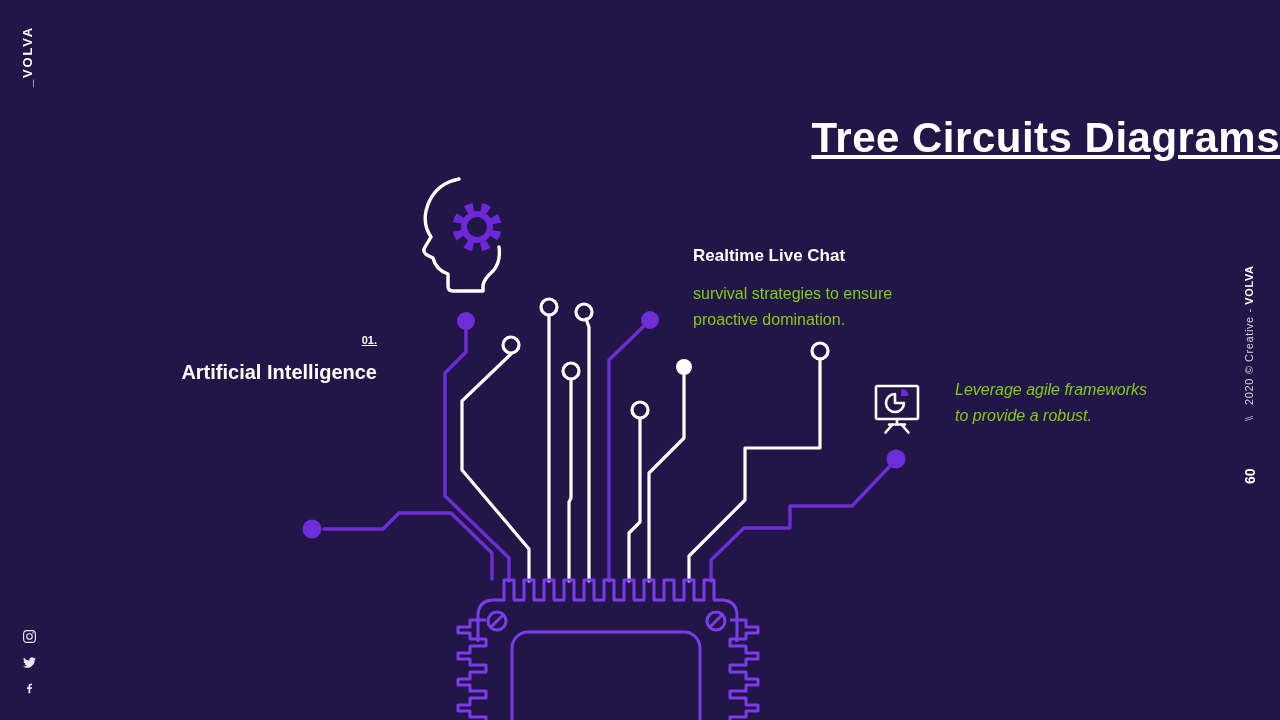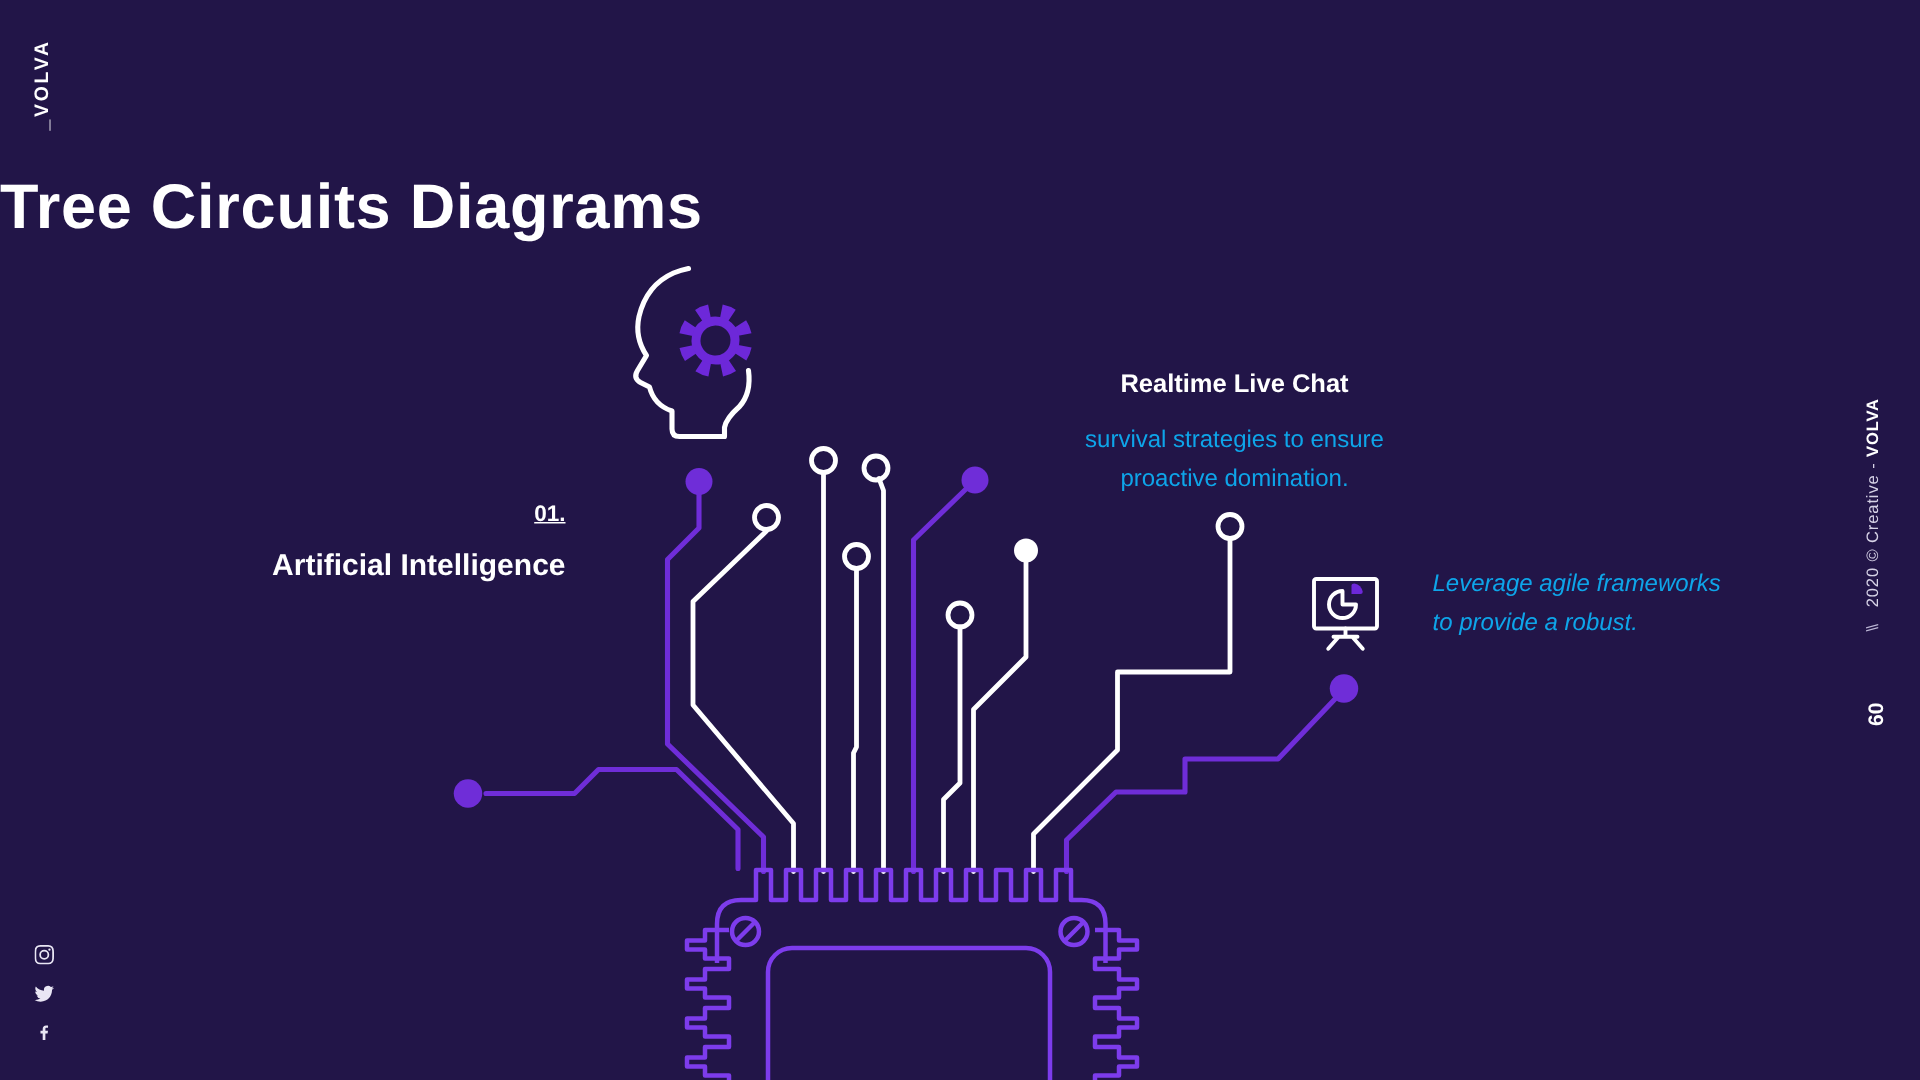--- a/index.html
+++ b/index.html
@@ -7,34 +7,35 @@
   body {
     position:relative;
     background:#221548;
     font-family:"Liberation Sans", sans-serif;
     color:#ffffff;
   }
   .artwork { position:absolute; left:0; top:0; width:1280px; height:720px; }
 
   .slide-title {
     position:absolute; left:0; right:0; top:114px;
-    text-align:left;
+    text-align:right;
     font-size:42px; font-weight:800; letter-spacing:0.5px;
     color:#ffffff;
+    text-decoration:underline;
   }
 
   .block { position:absolute; }
-  .block p { white-space:pre-line; font-size:16px; line-height:25.5px; color:#0ea5e9; }
+  .block p { white-space:pre-line; font-size:16px; line-height:25.5px; color:#84cc16; }
   .block h3 { color:#ffffff; }
 
   .block-ai { right:903px; top:334px; width:300px; text-align:right; }
-  .block-ai .num { font-size:15px; font-weight:bold; margin-bottom:15px;text-decoration:underline; }
+  .block-ai .num { font-size:11px; font-weight:bold; margin-bottom:15px;text-decoration:underline; }
   .block-ai h3 { font-size:20px; margin-bottom:34px; }
 
-  .block-chat { left:693px; top:246px; width:260px;text-align:center; }
+  .block-chat { left:693px; top:246px; width:260px; }
   .block-chat h3 { font-size:17px; margin-bottom:15px; }
 
   .block-agile { left:955px; top:377px; width:240px;font-style:italic; }
 
   .v-text {
     position:absolute; white-space:nowrap;
     transform:rotate(-90deg); transform-origin:0 0;
   }
   .logo-left { left:20px; top:87px; font-size:13px; font-weight:bold; letter-spacing:1.8px; }
   .copyright { left:1243px; top:421px; font-size:11px; letter-spacing:0.6px; color:#d6d2e6; }

